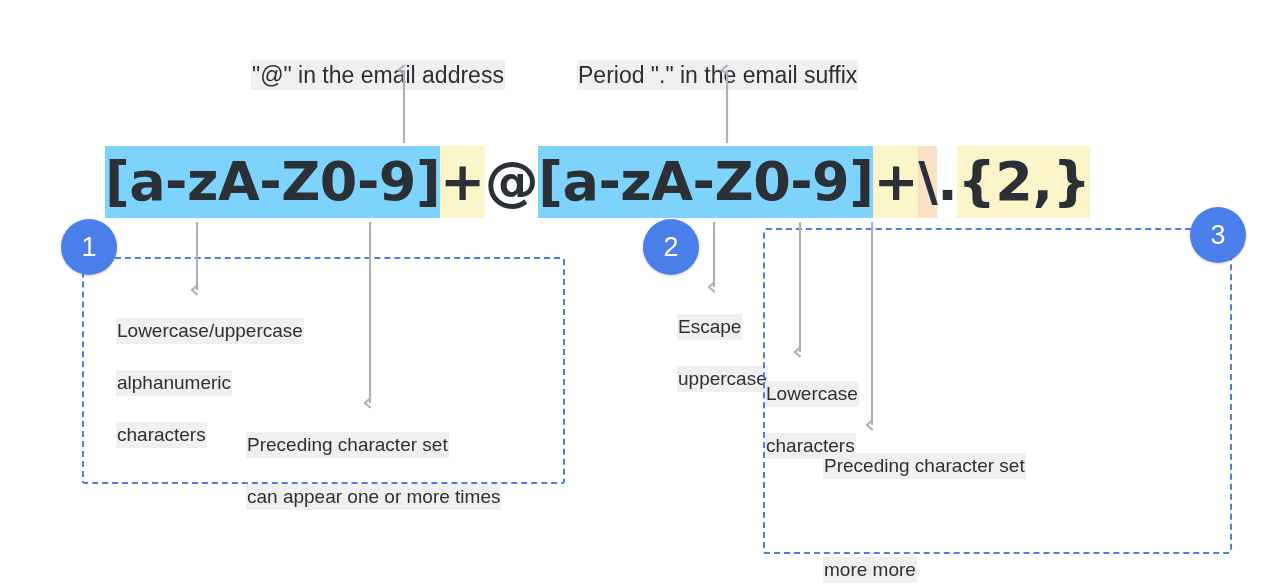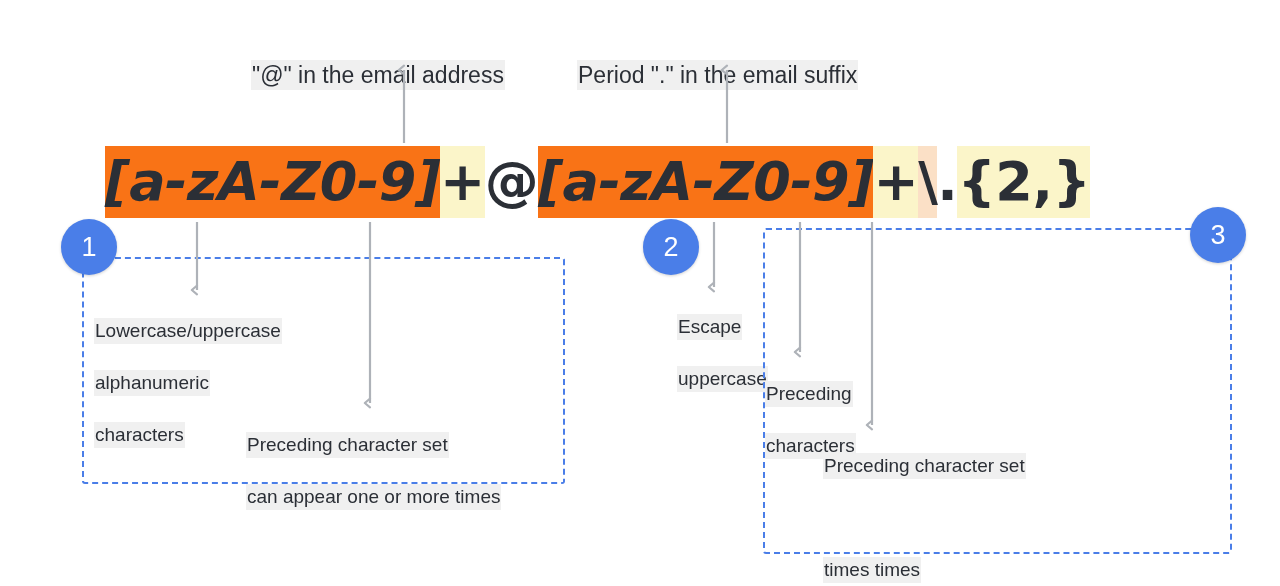--- a/index.html
+++ b/index.html
@@ -32,21 +32,21 @@
     font-weight: bold;
     font-size: 54px;
     letter-spacing: -0.5px;
     color: #2b2f36;
     line-height: 72px;
   }
   .regex-row span {
     display: inline-block;
     height: 72px;
   }
-  .hl-purple { background: #f97316; font-style: italic; }
+  .hl-purple { background: #7dd3fc; }
   .hl-yellow { background: #fbf5c9; }
   .hl-orange { background: #fbe0c6; }
   .hl-none   { background: transparent; }
 
   
   .note {
     position: absolute;
     font-family: "Liberation Sans", sans-serif;
     font-size: 19px;
     color: #2b2f36;
@@ -144,40 +144,40 @@
   <div class="circle" style="left:61px; top:219px;">
     <span>1</span>
   </div>
   <div class="circle" style="left:643px; top:219px;">
     <span>2</span>
   </div>
   <div class="circle" style="left:1190px; top:207px;">
     <span>3</span>
   </div>
 
-  <div class="note" style="left:94px; top:292px;text-decoration:underline;">
+  <div class="note" style="left:116px; top:292px;text-decoration:underline;">
     <span class="ln">Lowercase/uppercase</span><br>
     <span class="ln">alphanumeric</span><br>
     <span class="ln">characters</span>
   </div>
 
   <div class="note" style="left:246px; top:406px;">
     <span class="ln">Preceding character set</span><br>
     <span class="ln">can appear one or more times</span>
   </div>
 
   <div class="note" style="left:677px; top:288px;">
     <span class="ln">Escape</span><br>
     <span class="ln">uppercase</span>
   </div>
 
   <div class="note" style="left:765px; top:355px;">
-    <span class="ln">Preceding</span><br>
+    <span class="ln">Lowercase</span><br>
     <span class="ln">characters</span>
   </div>
 
   <div class="note" style="left:823px; top:427px;">
     <span class="ln">Preceding character set</span><br>
     <br>
-    <span class="ln">times times</span>
+    <span class="ln">more more</span>
   </div>
 
 </div>
 
 </body></html>

